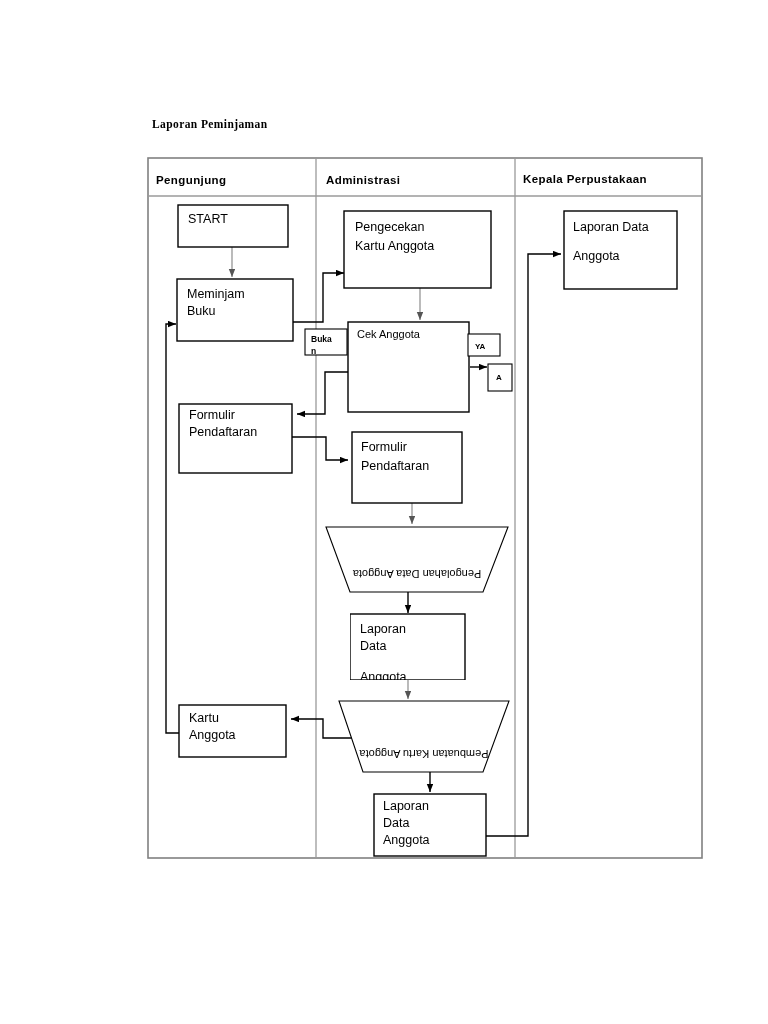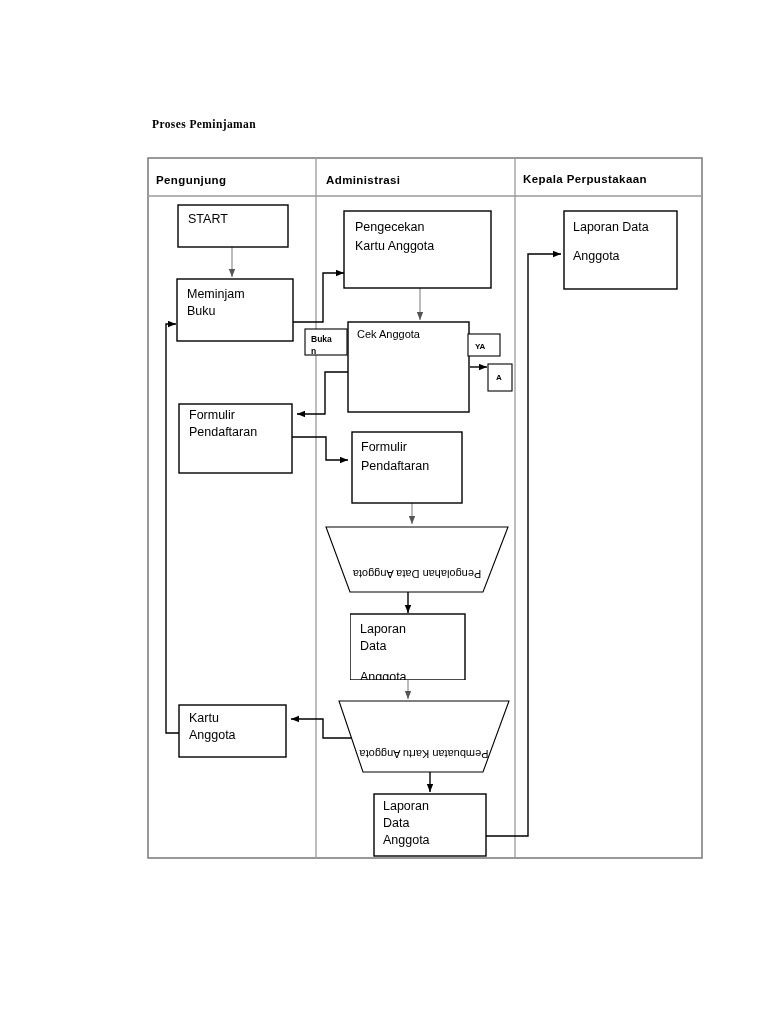--- a/index.html
+++ b/index.html
@@ -93,21 +93,21 @@
     fill: none;
     stroke: #8d8d8d;
     stroke-width: 1.2;
   }
 </style>
 </head>
 <body>
 
 <div id="page">
 
-  <div class="doc-title">Proses Peminjaman</div>
+  <div class="doc-title">Laporan Peminjaman</div>
 
   <svg class="flow" viewBox="0 0 768 1024">
     <defs>
       <marker id="arrow" markerWidth="9" markerHeight="9" refX="8" refY="3.2" orient="auto" markerUnits="userSpaceOnUse">
         <path d="M0,0 L8,3.2 L0,6.4 z" fill="#000000"></path>
       </marker>
       <marker id="arrow-light" markerWidth="9" markerHeight="9" refX="8" refY="3.2" orient="auto" markerUnits="userSpaceOnUse">
         <path d="M0,0 L8,3.2 L0,6.4 z" fill="#555555"></path>
       </marker>
       <clipPath id="clip-bukan">

